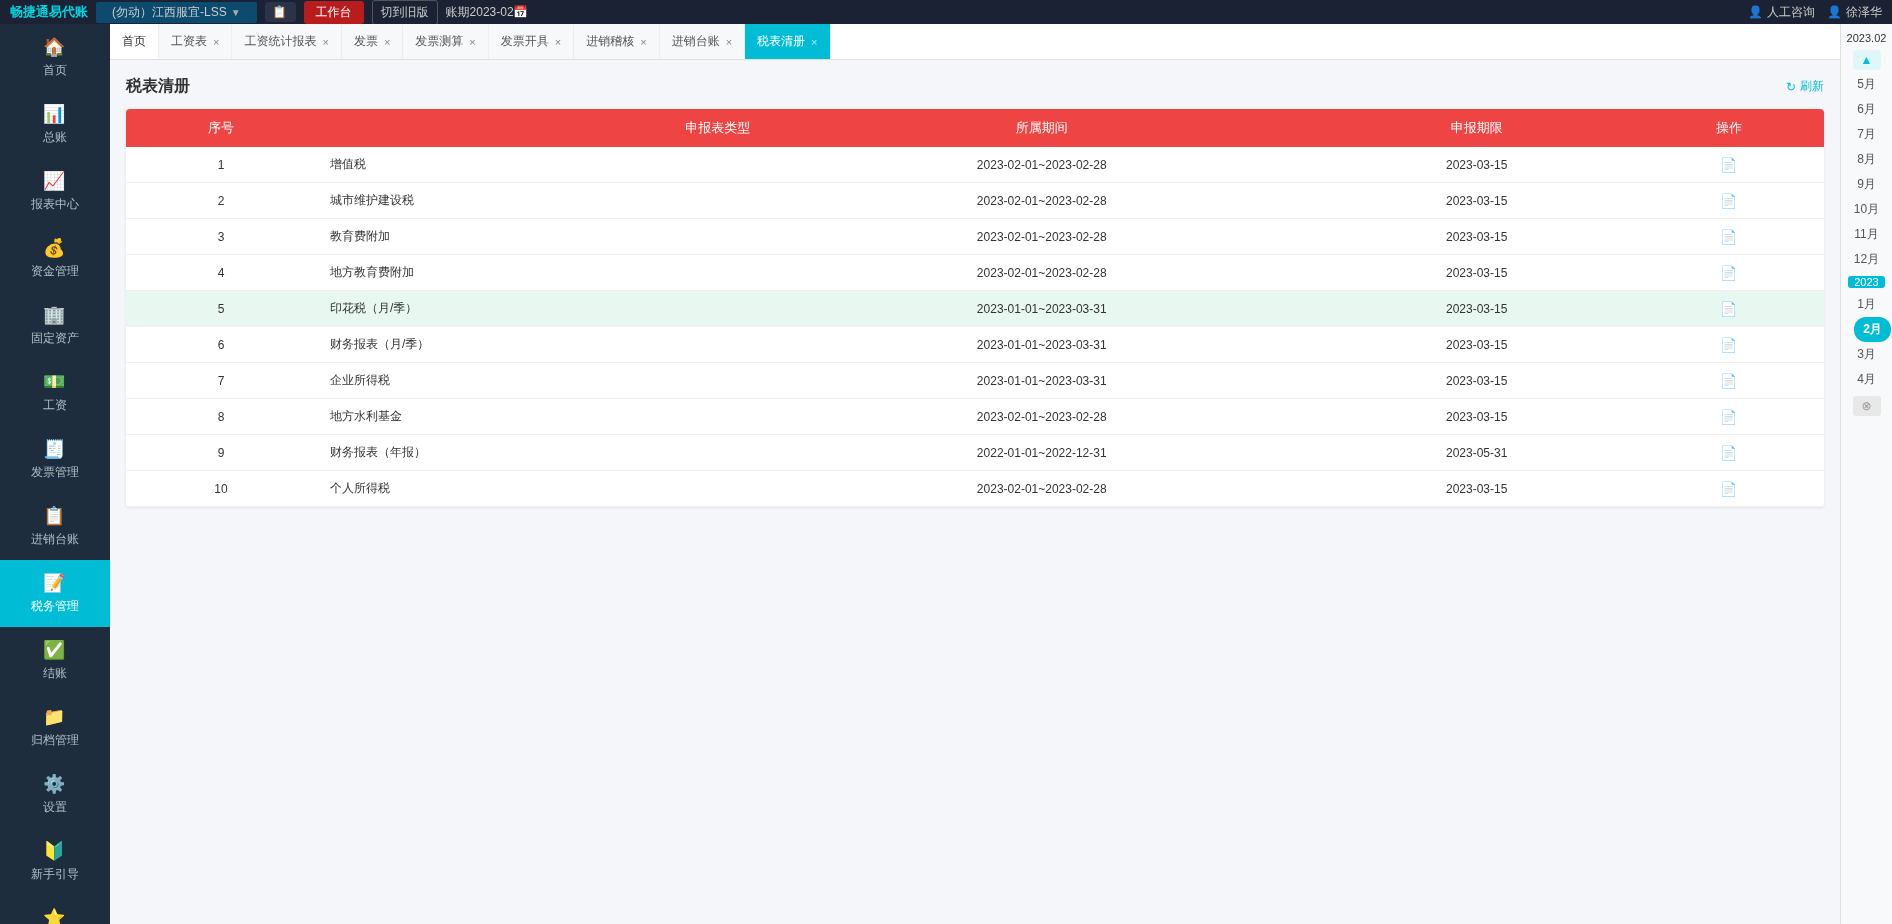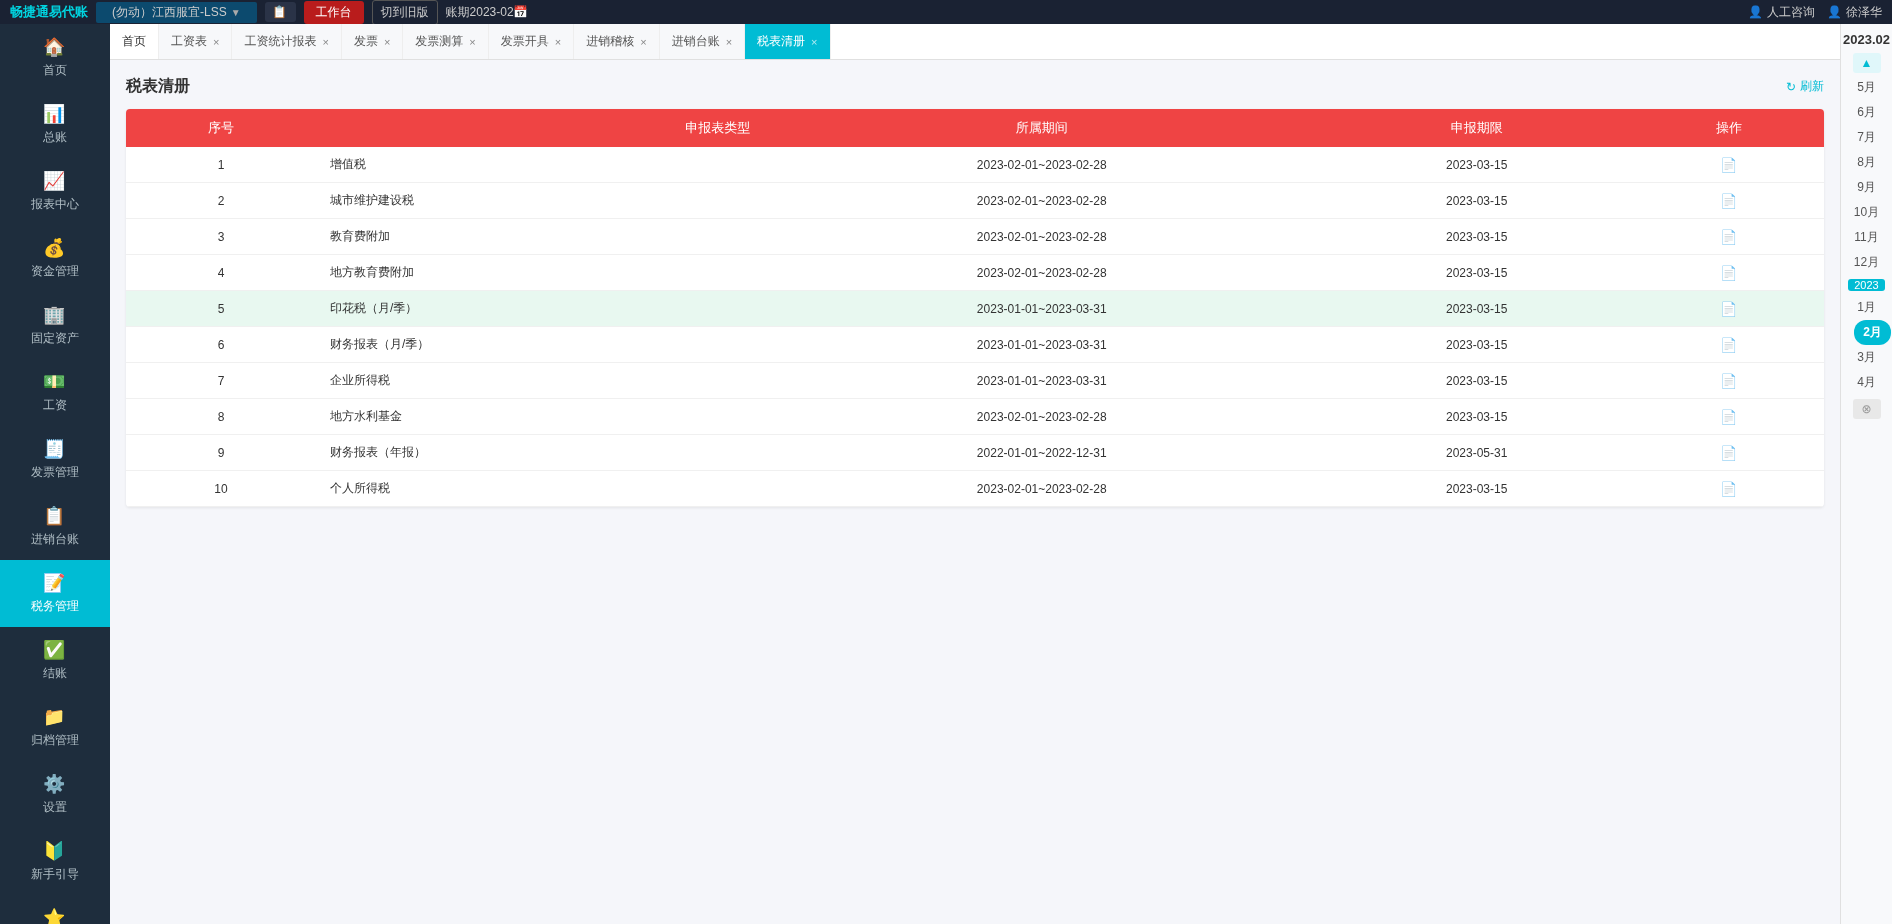--- a/index.html
+++ b/index.html
@@ -221,23 +221,23 @@
       background: #f8f9fb;
       border-left: 1px solid #e0e0e0;
       display: flex;
       flex-direction: column;
       align-items: center;
       padding: 4px 0;
       flex-shrink: 0;
       overflow-y: auto;
     }
     .panel-year-label {
-      font-size: 13px;
+      font-size: 11px;
       color: #333;
-      font-weight: bold;
+      font-weight: normal;
       padding: 4px 0;
       text-align: right;
     }
     .panel-up-btn, .panel-down-btn {
       width: 28px;
       height: 20px;
       background: #e0f7fa;
       border-radius: 3px;
       display: flex;
       align-items: center;

